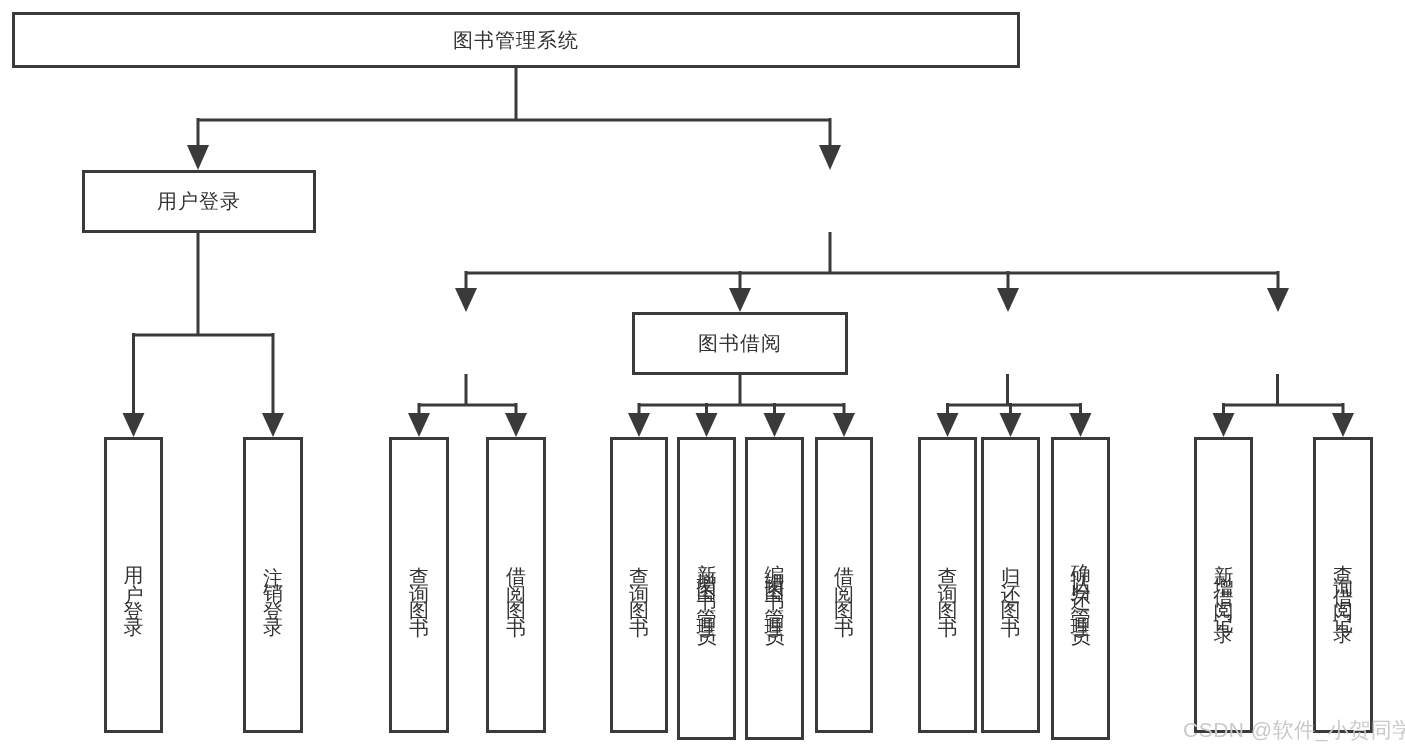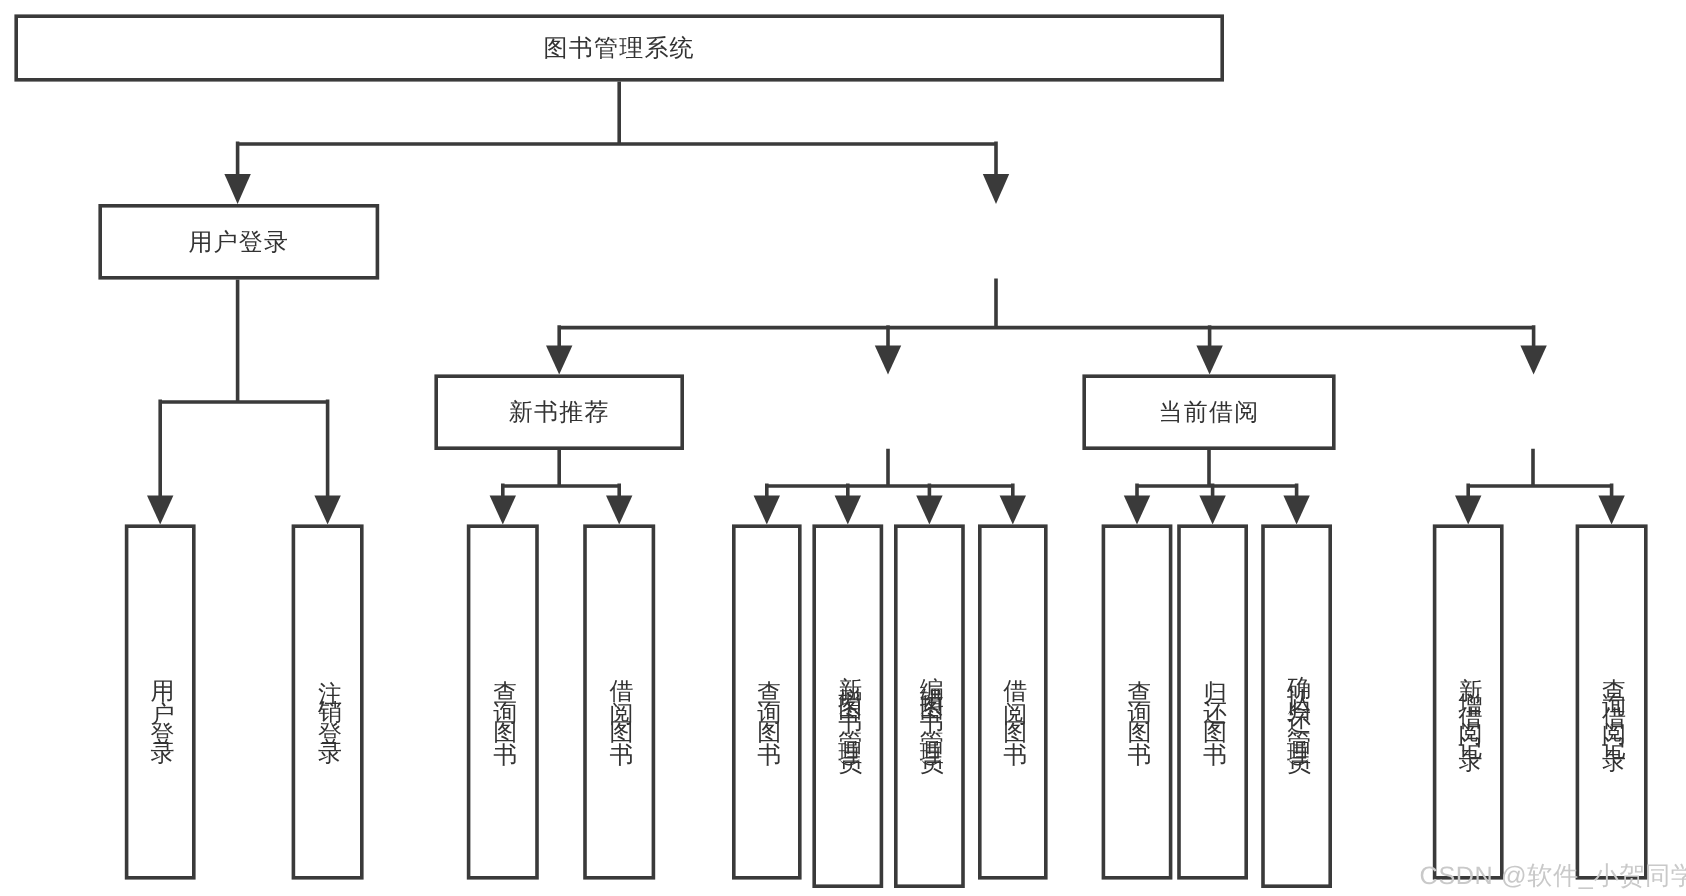--- a/index.html
+++ b/index.html
@@ -24,21 +24,20 @@
   }
   .node {
     position: absolute;
     box-sizing: border-box;
     border: 3px solid #3a3a3a;
     background: #ffffff;
     display: flex;
     align-items: center;
     justify-content: center;
     z-index: 2;
-    font-family: Liberation Mono, monospace;
   }
   .hbox span {
     font-size: 20px;
     letter-spacing: 1px;
     white-space: nowrap;
   }
   .vtext {
     writing-mode: vertical-rl;
     text-orientation: mixed;
     font-size: 20px;
@@ -115,25 +114,22 @@
   </svg>
 
   <div class="node hbox" style="left:12px; top:12px; width:1008px; height:56px">
     <span>图书管理系统</span>
   </div>
 
   <div class="node hbox" style="left:82px; top:170px; width:234px; height:63px">
     <span>用户登录</span>
   </div>
 
-  <div class="node hbox" style="left:362px; top:312px; width:208px; height:63px">
-    <span>新书推荐</span>
-  </div>
-  <div class="node hbox" style="left:902px; top:312px; width:211px; height:63px">
-    <span>当前借阅</span>
+  <div class="node hbox" style="left:632px; top:312px; width:216px; height:63px">
+    <span>图书借阅</span>
   </div>
 
   <div class="node vbox sparse" style="left:104px; top:437px; width:59px; height:296px">
     <span class="vtext">用户登录</span>
   </div>
   <div class="node vbox sparse" style="left:243px; top:437px; width:60px; height:296px">
     <span class="vtext">注销登录</span>
   </div>
 
   <div class="node vbox sparse" style="left:389px; top:437px; width:60px; height:296px">

